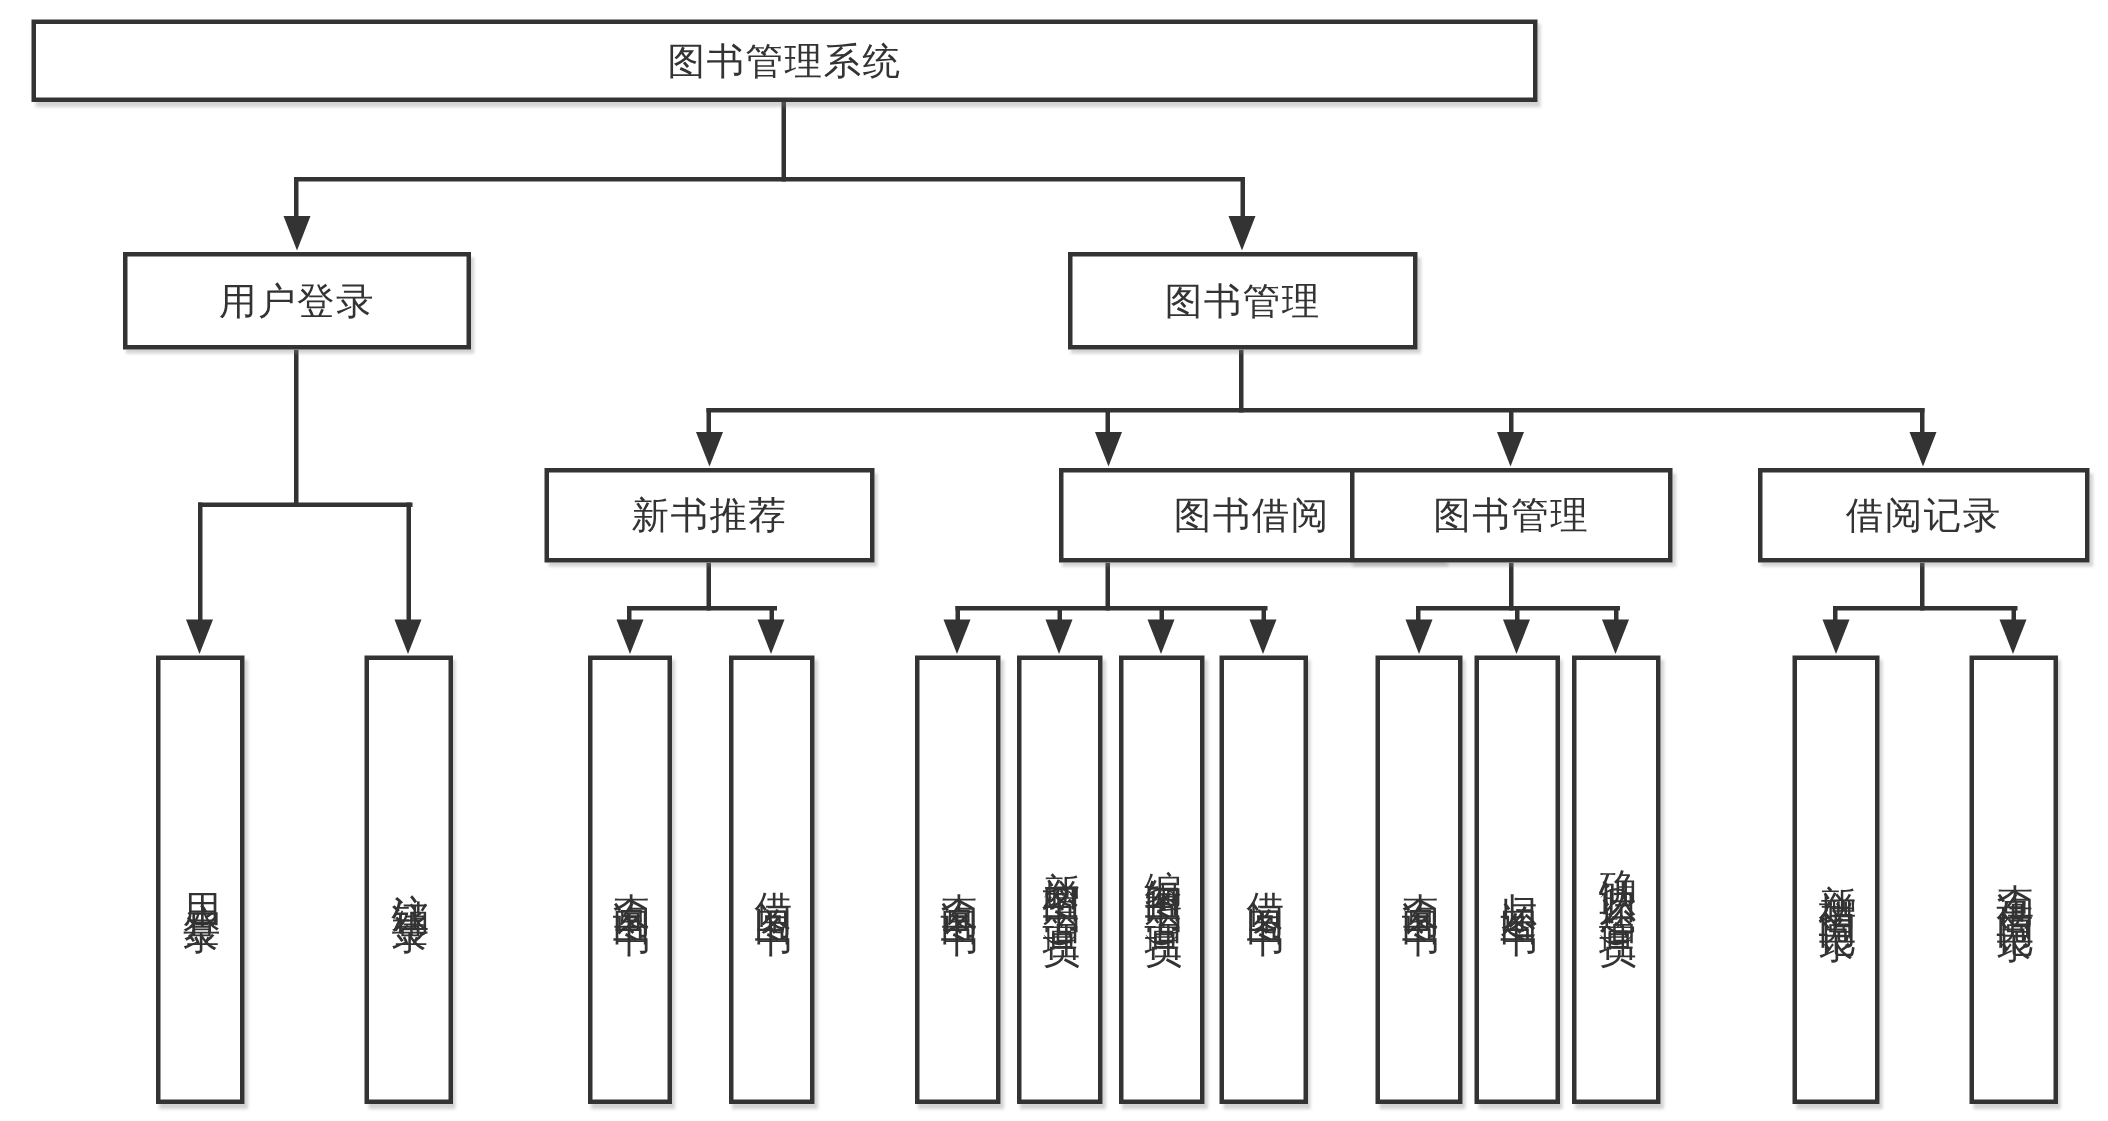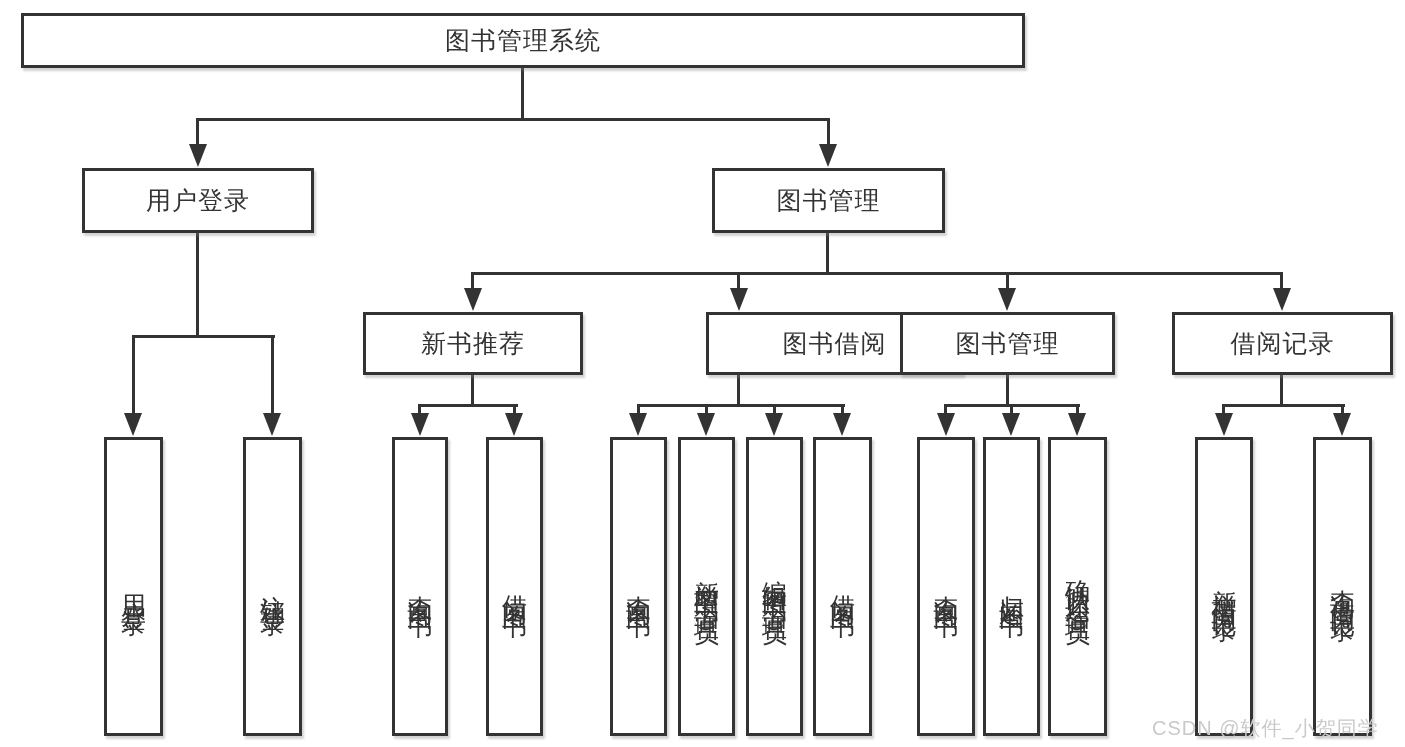--- a/index.html
+++ b/index.html
@@ -186,15 +186,14 @@
     <span class="vtext">确认归还（管理员）</span>
   </div>
 
   <div class="vbox" style="left:1195px;top:437px;width:58px;height:299px;">
     <span class="vtext">新增借阅记录</span>
   </div>
   <div class="vbox" style="left:1313px;top:437px;width:59px;height:299px;">
     <span class="vtext">查询借阅记录</span>
   </div>
 
-  <div class="watermark">CSDN @软件_小贺同学</div>
 
 </div>
 
 </body></html>

